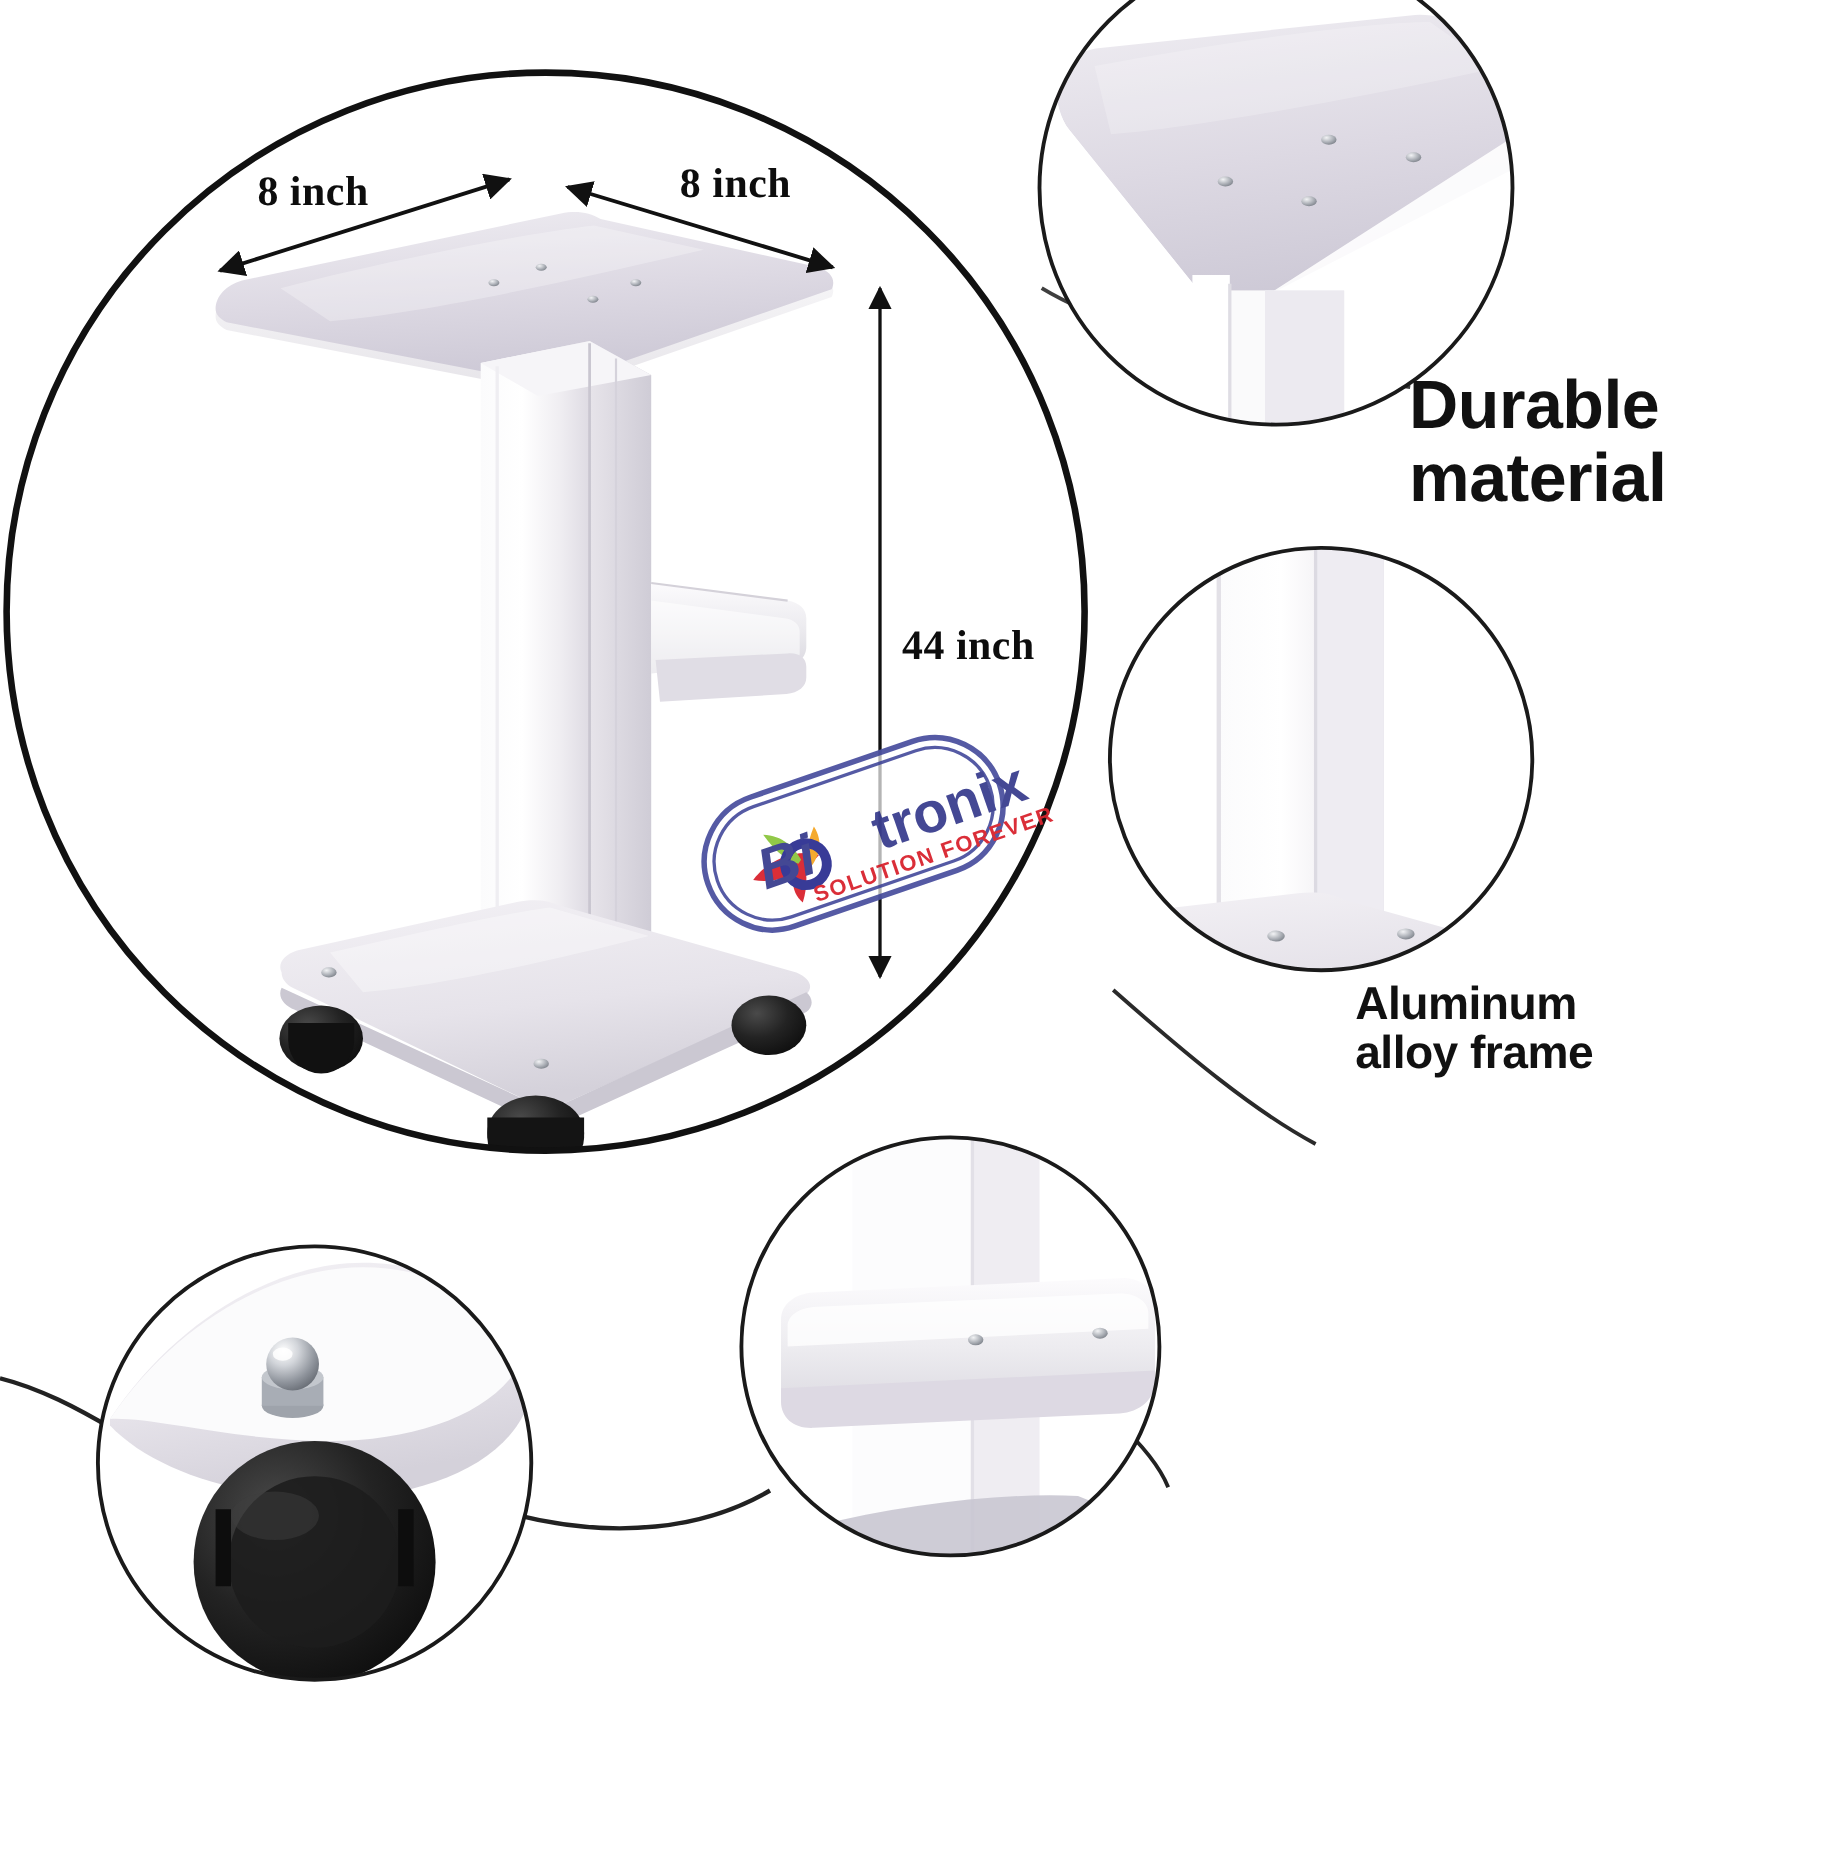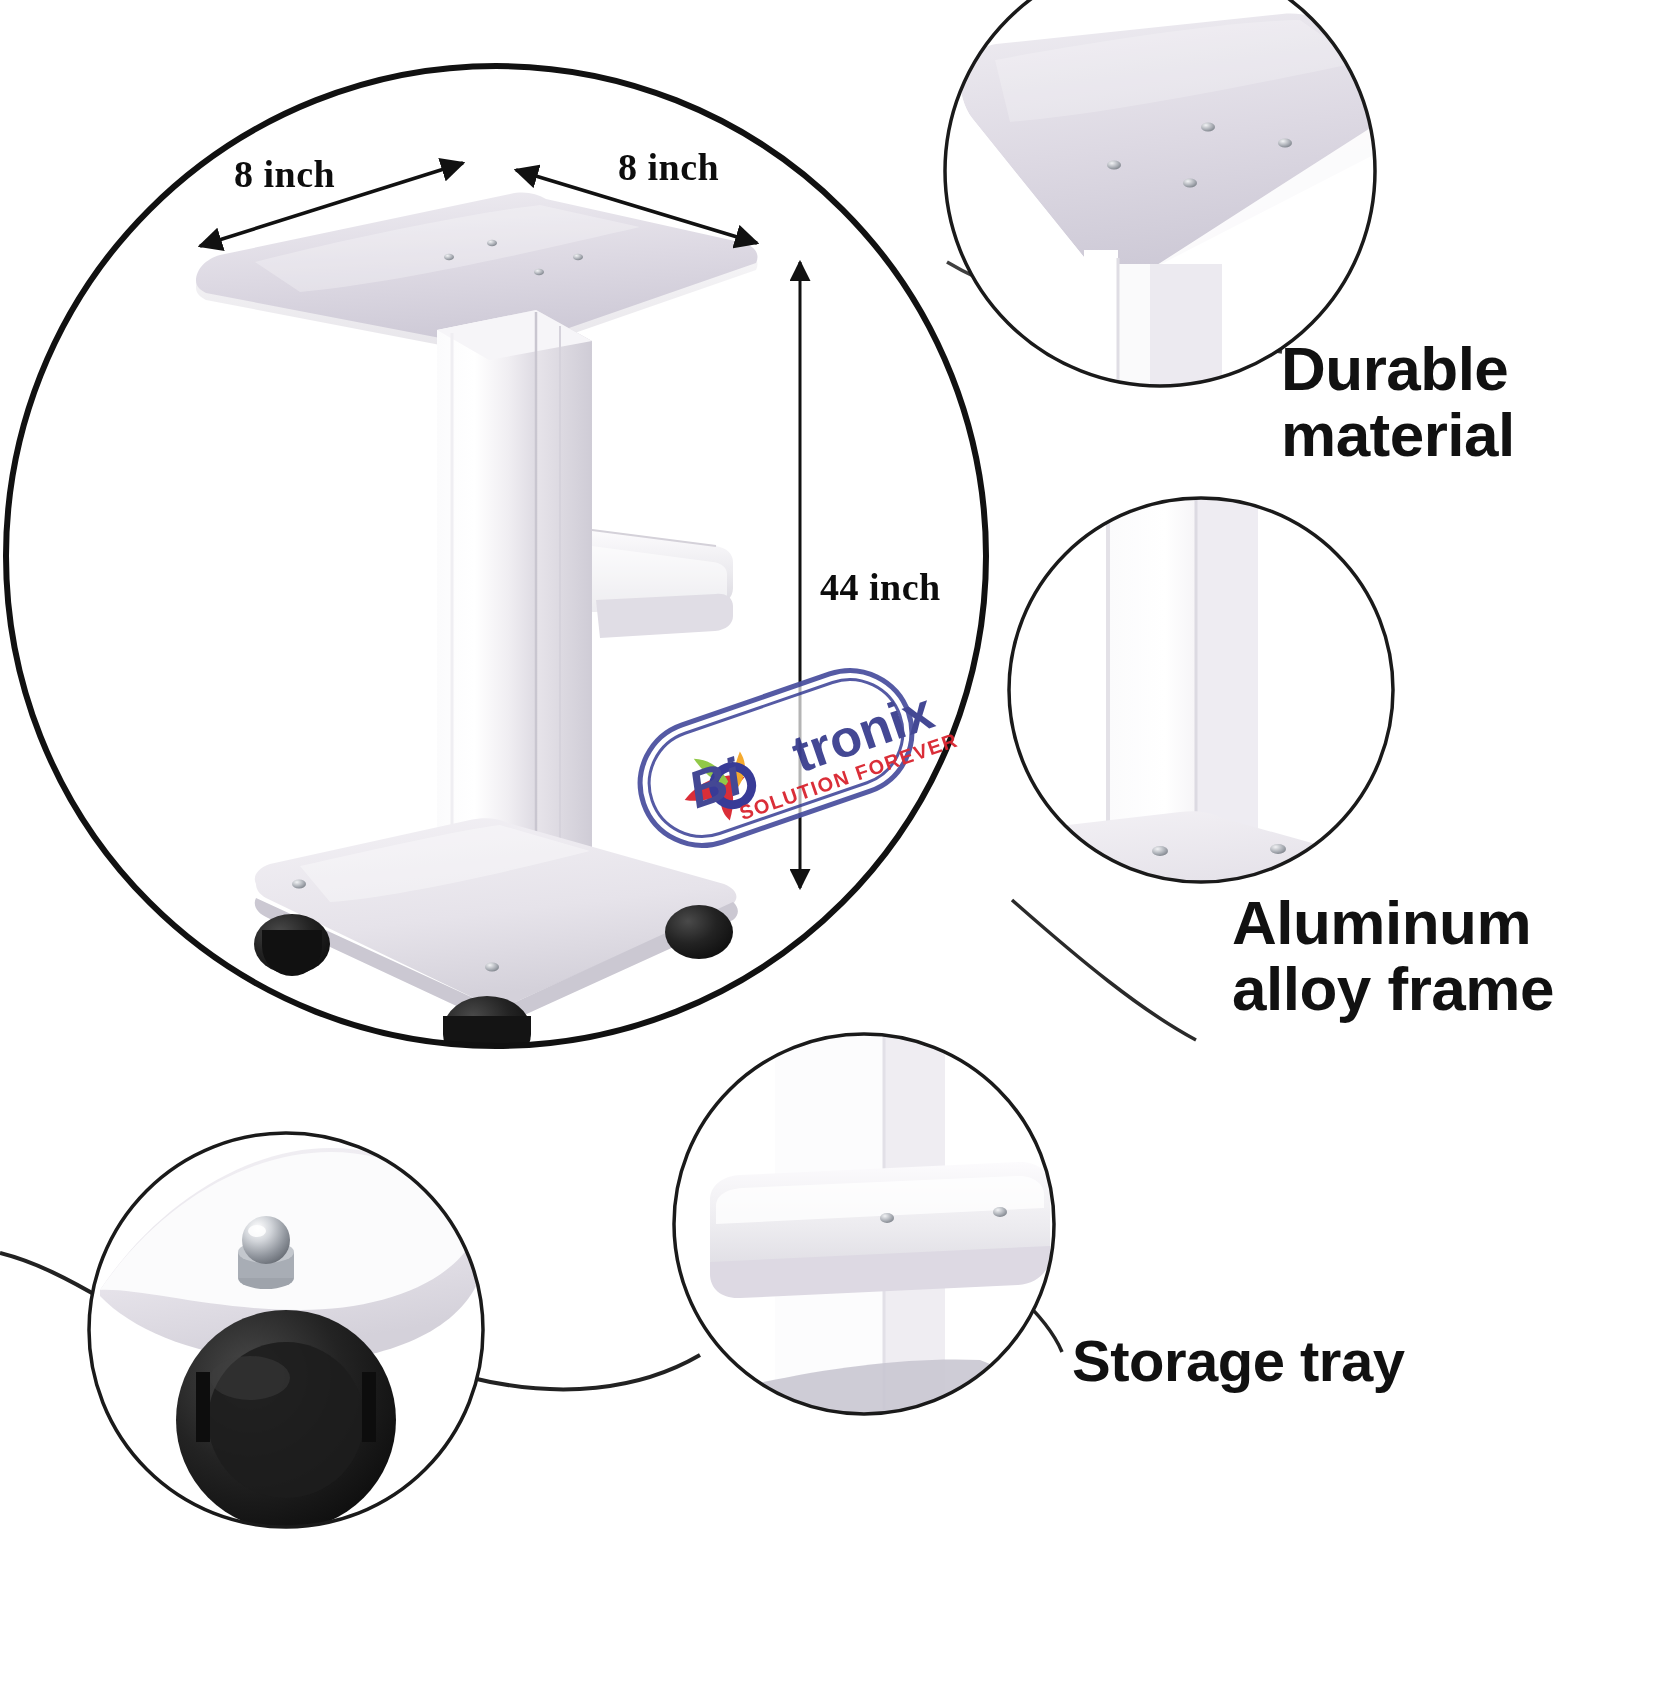--- a/index.html
+++ b/index.html
@@ -12,21 +12,21 @@
   .svg-layer{position:absolute;left:0;top:0;width:1679px;height:1689px;}
 
   
   .label{
     position:absolute;color:#111;font-weight:bold;
     font-family:"Liberation Sans",sans-serif;
     line-height:1.06;letter-spacing:-0.5px;
     white-space:pre-line;
   }
   #lbl-durable{left:1281px;top:336px;font-size:62px;text-align:left;}
-  #lbl-alloy{left:1232px;top:890px;font-size:62px;text-align:left;}
+  #lbl-alloy{left:1232px;top:890px;font-size:42px;text-align:left;}
   #lbl-storage{left:1072px;top:1330px;font-size:58px;text-align:left;}
   #lbl-wheels{left:95px;top:1575px;font-size:58px;text-align:left;}
 
   
   .dim{
     position:absolute;color:#0d0d0d;font-weight:bold;
     font-family:"Liberation Serif","Liberation Sans",serif;
     font-size:38px;letter-spacing:0.5px;
   }
   #dim-15{left:234px;top:152px;}
@@ -353,15 +353,14 @@
   </svg>
 
   <div class="dim" id="dim-15">8 inch</div>
   <div class="dim" id="dim-13">8 inch</div>
   <div class="dim" id="dim-27">44 inch</div>
 
   <div class="label" id="lbl-durable">Durable
 material</div>
   <div class="label" id="lbl-alloy">Aluminum
 alloy frame</div>
-  <div class="label" id="lbl-storage">Storage tray</div>
 
 </div>
 
 </body></html>

